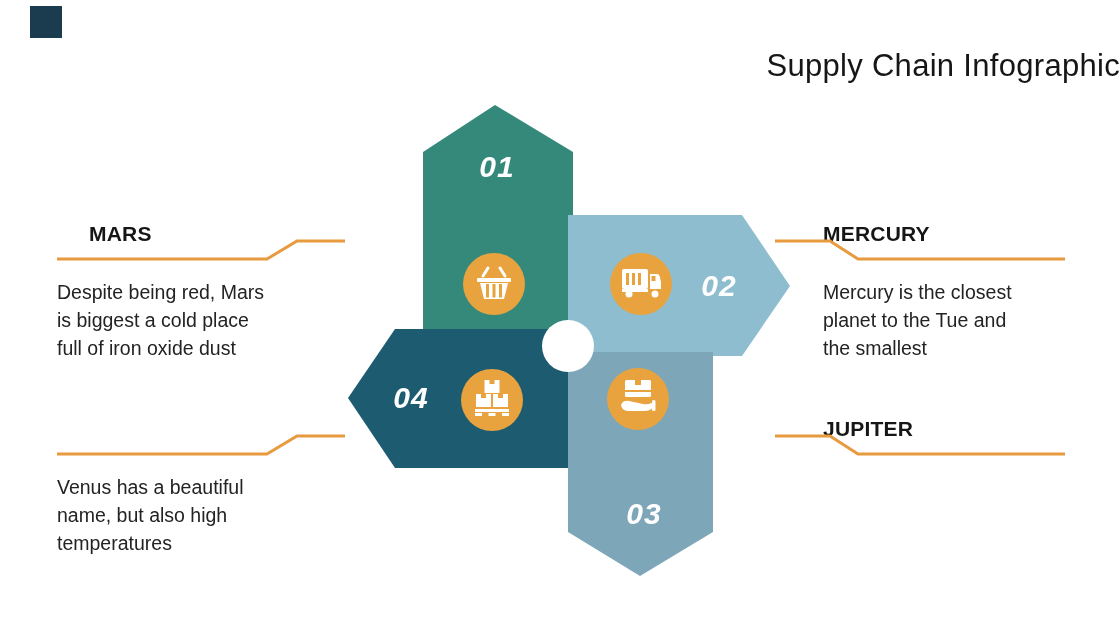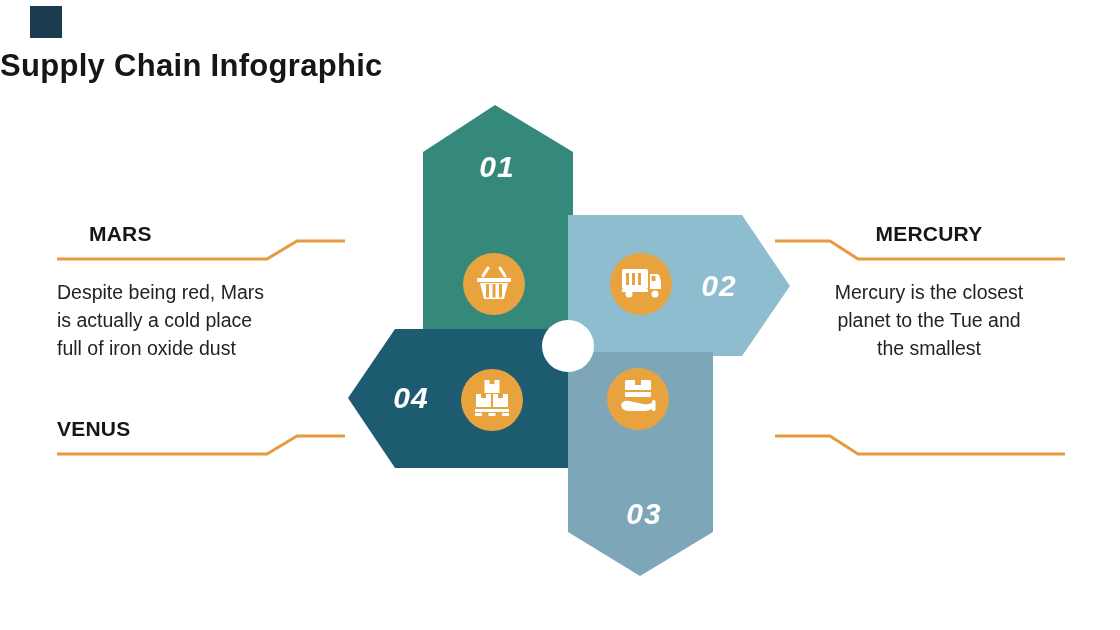--- a/index.html
+++ b/index.html
@@ -1,33 +1,33 @@
 <!DOCTYPE html>
 <html style="--c-step1: #34897B; --c-step2: #8FBDD0; --c-step3: #7EA6B9; --c-step4: #1D5B70; --c-icon_bg: #E8A33F; --c-line: #E89A3E; --c-heading: #161616; --c-body: #232323; --c-corner: #1B3C4E;"><head>
 <meta charset="utf-8">
 <style>
   html,body{margin:0;padding:0;background:#fff;}
   .stage{position:relative;width:1120px;height:630px;background:#ffffff;overflow:hidden;
          font-family:"Liberation Sans",sans-serif;}
   .corner{position:absolute;left:30px;top:6px;width:32px;height:32px;background:var(--c-corner);}
-  .title{position:absolute;left:0;top:48px;width:100%;text-align:left;
-         font-size:31px;font-weight:700;color:var(--c-heading);letter-spacing:.3px;}
+  .title{position:absolute;left:0;top:48px;width:100%;text-align:right;
+         font-size:31px;font-weight:400;color:var(--c-heading);letter-spacing:.3px;}
   .pinwheel{position:absolute;left:0;top:0;}
   .fill-step1{fill:var(--c-step1);} .fill-step2{fill:var(--c-step2);}
   .fill-step3{fill:var(--c-step3);} .fill-step4{fill:var(--c-step4);}
   .fill-icon{fill:var(--c-icon_bg);}
   .iw{fill:#ffffff;} .io{fill:var(--c-icon_bg);}
   .is{stroke:#ffffff;stroke-width:3;stroke-linecap:round;fill:none;}
   .num{font-family:"Liberation Sans",sans-serif;font-style:italic;font-weight:800;
        font-size:30px;fill:#ffffff;text-anchor:middle;letter-spacing:1px;}
   .panel-title{position:absolute;font-size:21px;font-weight:800;color:var(--c-heading);
                letter-spacing:.2px;}
   .panel-body{position:absolute;font-size:19.5px;line-height:28px;color:var(--c-body);
               white-space:pre-line;}
-  .alignR{right:71px;text-align:center;width:240px;}
+  .alignR{right:57px;text-align:left;width:240px;}
   .alignL{left:57px;width:240px;}
   .zig{position:absolute;}
   .zig polyline{fill:none;stroke:var(--c-line);stroke-width:3;}
 </style>
 </head>
 <body>
 
 <div class="stage">
 
   <div class="corner"></div>
@@ -94,33 +94,36 @@
       <rect class="iw" x="-3.5" y="13" width="7" height="3"></rect>
       <rect class="iw" x="10" y="13" width="7" height="3"></rect>
     </g>
   </svg>
 
   <div class="panel-title alignL" style="top:222px;margin-left:32px;">MARS</div>
   <svg class="zig" style="left:55px;top:237px;" width="295" height="26">
     <polyline points="2,22 212,22 242,4 290,4"></polyline>
   </svg>
   <div class="panel-body alignL" style="top:278px;">Despite being red, Mars
-is actually a cold place
+is biggest a cold place
 full of iron oxide dust</div>
 
   <div class="panel-title alignR" style="top:222px;">MERCURY</div>
   <svg class="zig" style="left:773px;top:237px;" width="296" height="26">
     <polyline points="2,4 57,4 85,22 292,22"></polyline>
   </svg>
   <div class="panel-body alignR" style="top:278px;">Mercury is the closest
 planet to the Tue and
 the smallest</div>
 
-  <div class="panel-title alignL" style="top:417px;">VENUS</div>
   <svg class="zig" style="left:55px;top:432px;" width="295" height="26">
     <polyline points="2,22 212,22 242,4 290,4"></polyline>
   </svg>
+  <div class="panel-body alignL" style="top:473px;">Venus has a beautiful
+name, but also high
+temperatures</div>
 
+  <div class="panel-title alignR" style="top:417px;">JUPITER</div>
   <svg class="zig" style="left:773px;top:432px;" width="296" height="26">
     <polyline points="2,4 57,4 85,22 292,22"></polyline>
   </svg>
 
 </div>
 
 </body></html>

